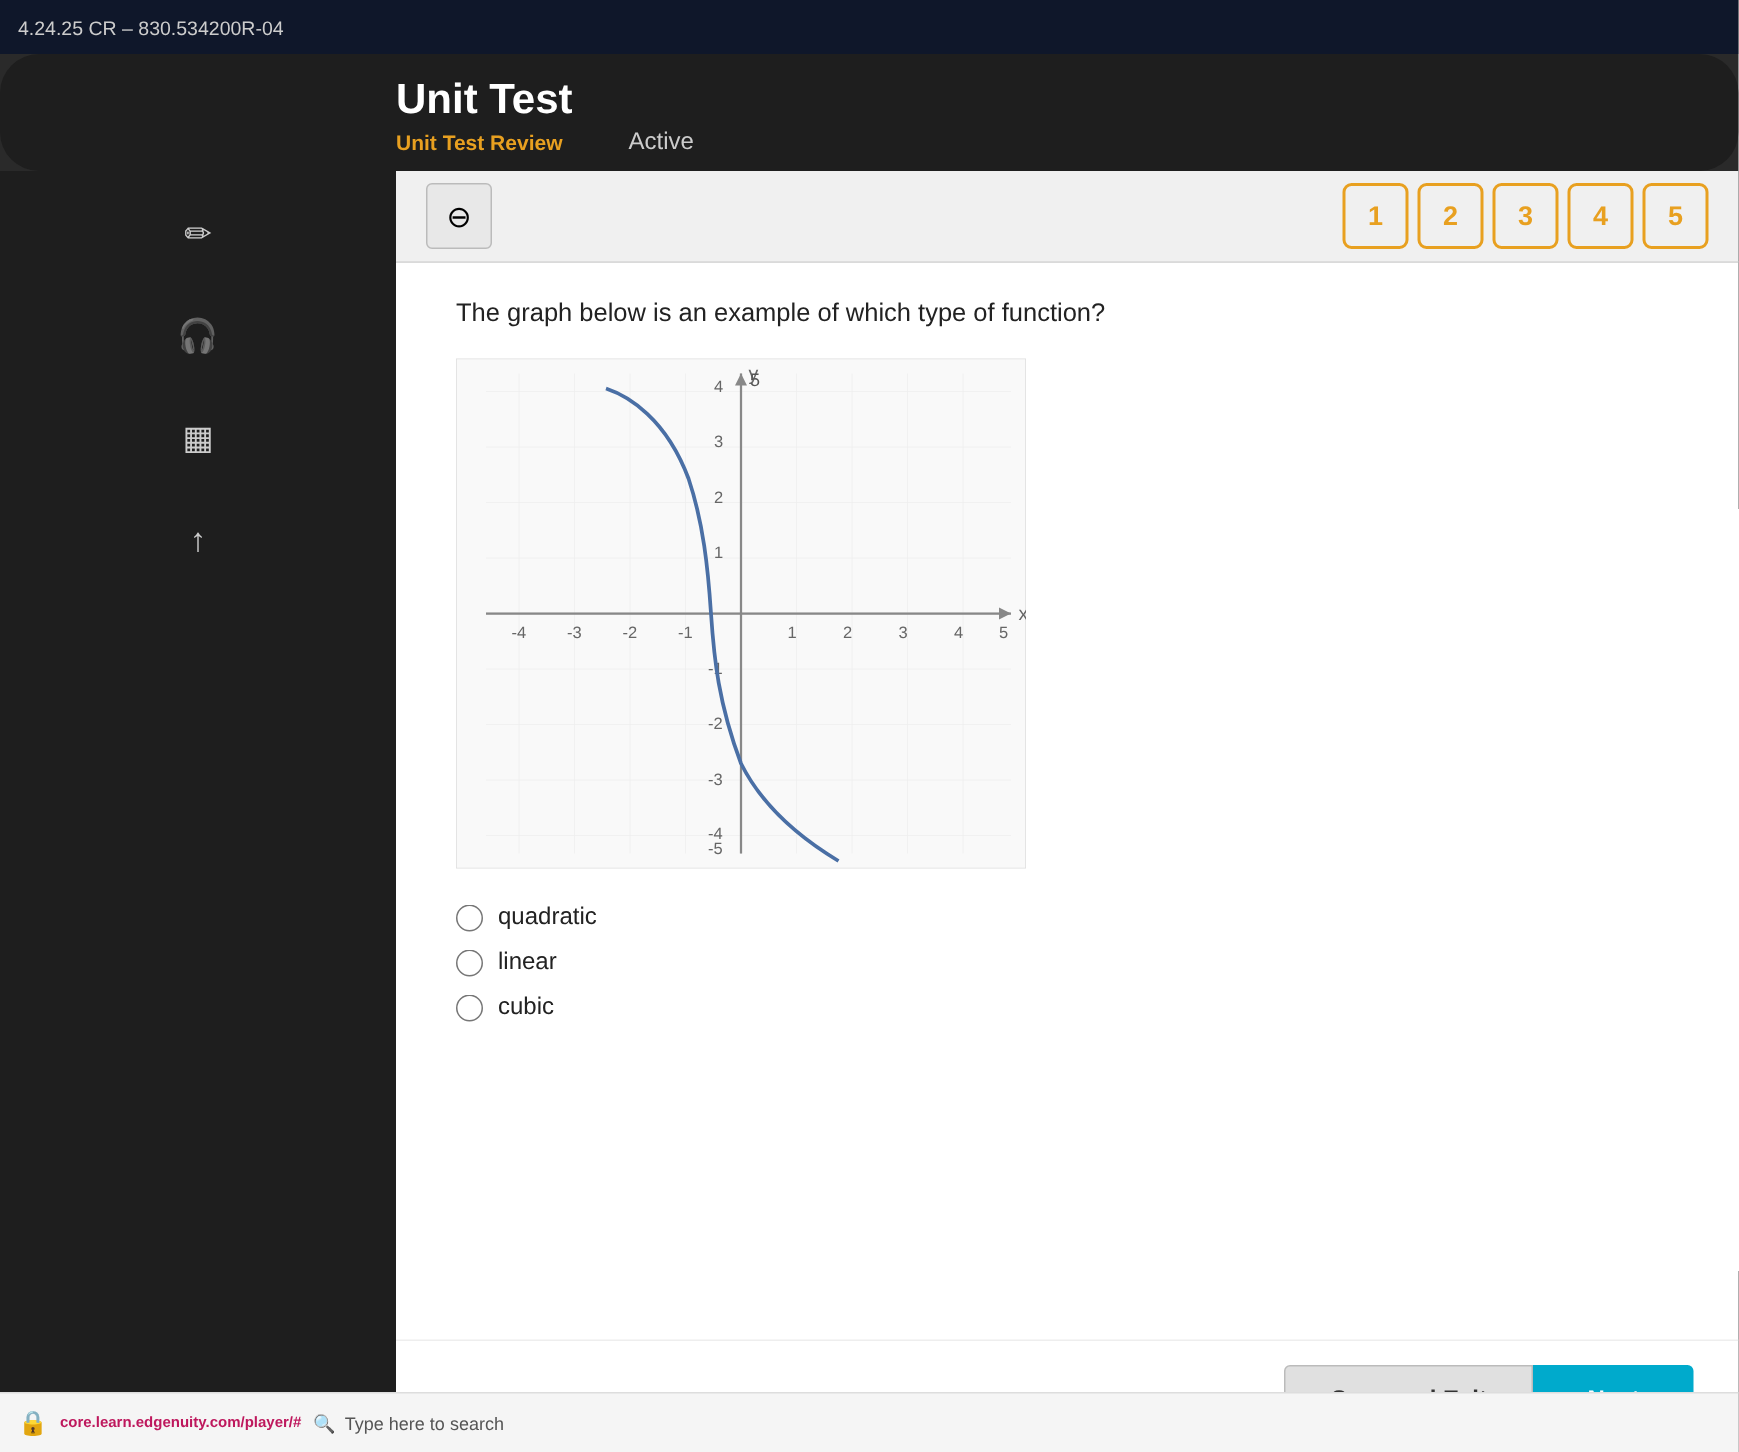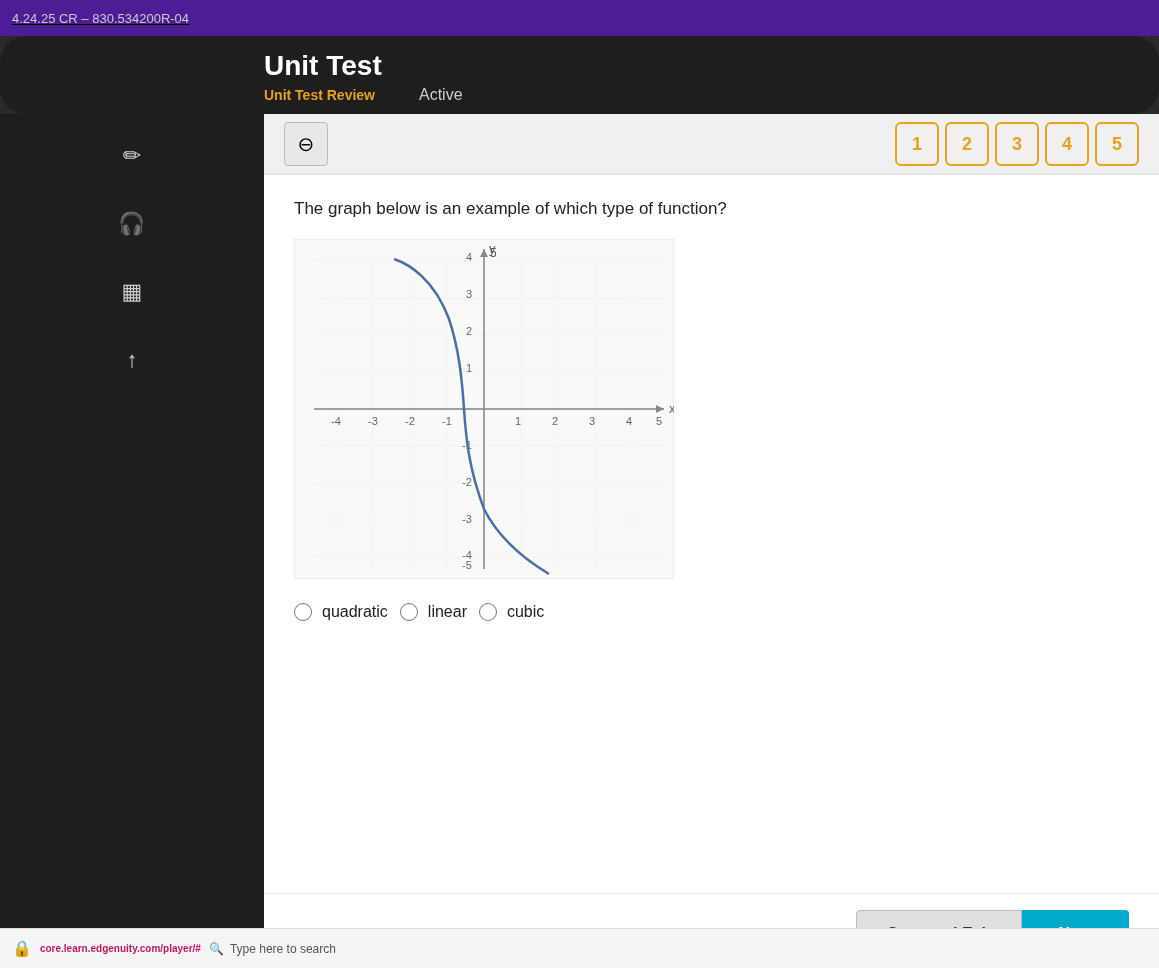--- a/index.html
+++ b/index.html
@@ -9,25 +9,24 @@
       font-family: Arial, sans-serif;
       background: #2a2a2a;
       overflow: hidden;
       position: relative;
     }
 
     
     .top-bar {
       width: 100%;
       height: 36px;
-      background: #4c1d95;
+      background: #0f172a;
       display: flex;
       align-items: center;
       padding: 0 12px;
-      text-decoration: underline;
     }
     .top-bar-text {
       color: #ccc;
       font-size: 13px;
     }
 
     
     .header-area {
       background: #1e1e1e;
       padding: 14px 0 10px 264px;
@@ -137,41 +136,41 @@
     .content-area {
       flex: 1;
       background: #fff;
       display: flex;
       flex-direction: column;
       overflow-y: auto;
     }
 
     .content-inner {
       flex: 1;
-      padding: 24px 30px;
+      padding: 24px 40px;
     }
 
     .question-text {
       font-size: 17px;
       color: #222;
       margin-bottom: 20px;
     }
 
     
     .graph-container {
       width: 380px;
       height: 340px;
       margin-bottom: 24px;
       position: relative;
     }
 
     
     .answer-options {
       display: flex;
-      flex-direction: row;
+      flex-direction: column;
       gap: 12px;
       margin-bottom: 30px;
     }
 
     .answer-option {
       display: flex;
       align-items: center;
       gap: 10px;
       cursor: pointer;
     }

